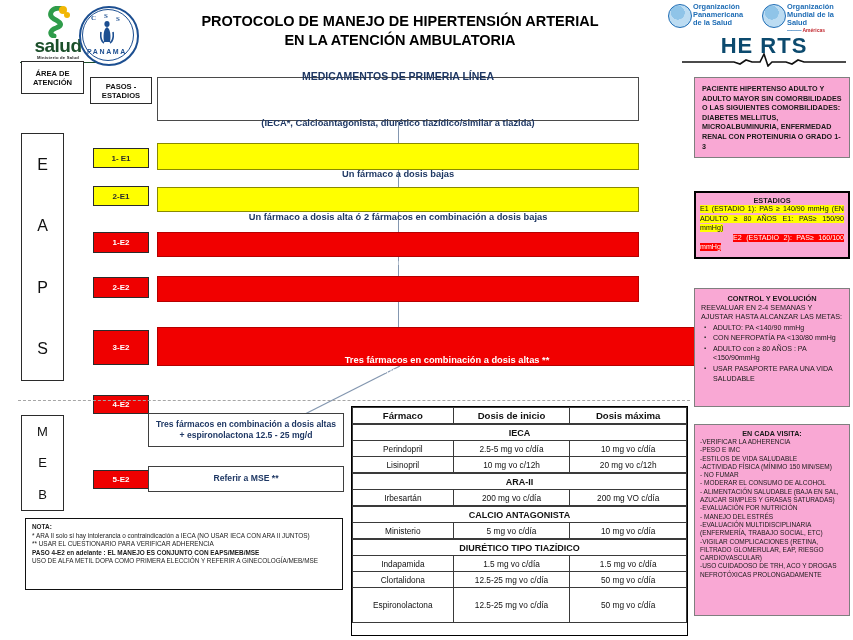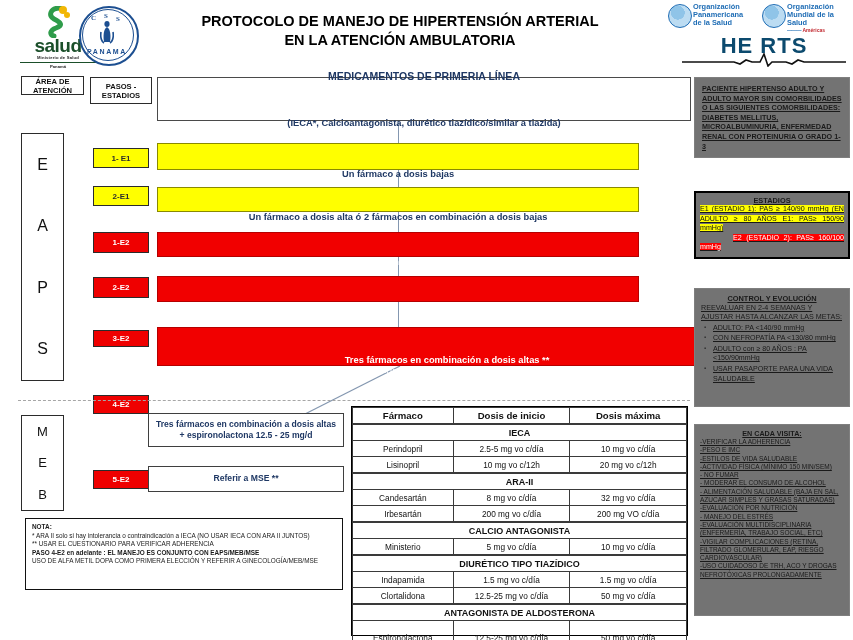--- a/index.html
+++ b/index.html
@@ -47,21 +47,21 @@
 
   #hearts{left:676px;top:33px;width:176px;height:34px;}
   .hearts-word{position:absolute;left:0;top:0;width:176px;text-align:center;
     font-size:22px;font-weight:bold;color:#0c4a6e;letter-spacing:1px;}
   .ecg{position:absolute;left:6px;top:20px;width:164px;height:14px;}
 
   
   .colhead{border:1.4px solid #2b2b2b;background:#fff;text-align:center;
     display:flex;align-items:center;justify-content:center;
     font-size:7.6px;font-weight:bold;line-height:9px;color:#111;}
-  #h-area{left:21px;top:76px;width:63px;height:19px;}
+  #h-area{left:21px;top:61px;width:63px;height:33px;}
   #h-pasos{left:90px;top:77px;width:62px;height:27px;}
 
   
   .vertcol{border:1.4px solid #2b2b2b;background:#fff;display:flex;flex-direction:column;
     align-items:center;justify-content:space-around;font-size:16px;color:#111;}
   #eaps{left:21px;top:133px;width:43px;height:248px;}
   #meb{left:21px;top:415px;width:43px;height:96px;font-size:13px;}
 
   
   .chip{border:1.4px solid #2b2b2b;display:flex;align-items:center;justify-content:center;
@@ -76,21 +76,21 @@
   .fb-yellow{background:#ffff00;border-color:#8a8a00;color:#1f3864;}
   .fb-red{background:#f10000;border-color:#b50000;color:#ffffff;}
   .fb-t1{font-size:10.5px;font-weight:bold;line-height:13px;}
   .fb-t2{font-size:9.3px;font-weight:bold;line-height:12px;margin-top:34px;}
   .fb-sub{font-size:5.4px;font-weight:bold;letter-spacing:.2px;margin-top:2px;}
 
   .vline{background:#8497b0;width:1.2px;}
   .divider{border-top:1.4px dashed #a6a6a6;}
 
   
-  .panel{background:#737373;text-decoration:underline;}
+  .panel{background:#f9a8d4;}
   .panel.thin{border:1.1px solid #7f7f7f;}
   .panel.thick{border:2px solid #000;}
   .p-title{text-align:center;font-size:7.4px;font-weight:bold;line-height:9px;}
   .p-body{font-size:7.2px;line-height:9.3px;}
 
   #p-paciente{left:694px;top:77px;width:156px;height:81px;padding:6px 7px;}
   #p-paciente .p-body{font-weight:bold;font-size:7.2px;line-height:9.6px;}
 
   #p-estadios{left:694px;top:191px;width:156px;height:68px;padding:3px 4px 4px 4px;}
   #p-estadios .seg-y{background:#ffff00;color:#111;display:inline;}
@@ -215,41 +215,41 @@
   </div>
 <div class="abs chip y" style="left:93px;top:186px;width:56px;height:20px;">
     <span>2-E1</span>
   </div>
 <div class="abs chip r" style="left:93px;top:232px;width:56px;height:21px;">
     <span>1-E2</span>
   </div>
 <div class="abs chip r" style="left:93px;top:277px;width:56px;height:21px;">
     <span>2-E2</span>
   </div>
-<div class="abs chip r" style="left:93px;top:330px;width:56px;height:17px;">
+<div class="abs chip r" style="left:93px;top:330px;width:56px;height:35px;">
     <span>3-E2</span>
   </div>
 <div class="abs chip r" style="left:93px;top:395px;width:56px;height:19px;">
     <span>4-E2</span>
   </div>
 <div class="abs chip r" style="left:93px;top:470px;width:56px;height:19px;">
     <span>5-E2</span>
   </div>
 
 <div class="abs vline" style="left:398px;top:121px;height:22px;"></div>
 <div class="abs vline" style="left:398px;top:170px;height:17px;"></div>
 <div class="abs vline" style="left:398px;top:212px;height:20px;"></div>
 <div class="abs vline" style="left:398px;top:257px;height:19px;"></div>
 <div class="abs vline" style="left:398px;top:302px;height:25px;"></div>
 <svg class="abs" style="left:245px;top:366px;width:160px;height:52px;" viewBox="0 0 160 52">
   <path d="M155 0 L60 48" stroke="#8497b0" stroke-width="1.2" fill="none"></path>
 </svg>
 <div class="abs vline" style="left:513px;top:447px;height:24px;"></div>
 
-<div class="abs flowbox fb-white" style="left:157px;top:77px;width:534px;height:44px;">
+<div class="abs flowbox fb-white" style="left:157px;top:77px;width:482px;height:44px;">
   <div class="fb-t1">MEDICAMENTOS DE PRIMERIA LÍNEA</div>
   <div class="fb-t2">(IECA*, Calcioantagonista, diurético tiazídico/similar a tiazida)</div>
 </div>
 
 <div class="abs flowbox fb-yellow" style="left:157px;top:143px;width:482px;height:27px;">
   <div class="fb-t2">Un fármaco a dosis bajas</div>
 </div>
 
 <div class="abs flowbox fb-yellow" style="left:157px;top:187px;width:482px;height:25px;">
   <div class="fb-t2">Un fármaco a dosis alta ó 2 fármacos en combinación a dosis bajas</div>
@@ -305,25 +305,20 @@
     <tr>
       <td>Lisinopril</td>
       <td>10 mg vo c/12h</td>
       <td>20 mg vo c/12h</td>
     </tr>
 
     <tr class="sep">
           <td class="grp" colspan="3">ARA-II</td>
         </tr>
     <tr>
-      <td>Candesartán</td>
-      <td>8 mg vo c/día</td>
-      <td>32 mg vo c/día</td>
-    </tr>
-    <tr>
       <td>Irbesartán</td>
       <td>200 mg vo c/día</td>
       <td>200 mg VO c/día</td>
     </tr>
 
     <tr class="sep">
           <td class="grp" colspan="3">CALCIO ANTAGONISTA</td>
         </tr>
     <tr>
       <td>Ministerio</td>
@@ -338,23 +333,20 @@
       <td>Indapamida</td>
       <td>1.5 mg vo c/día</td>
       <td>1.5 mg vo c/día</td>
     </tr>
     <tr>
       <td>Clortalidona</td>
       <td>12.5-25 mg vo c/día</td>
       <td>50 mg vo c/día</td>
     </tr>
 
-    <tr class="sep">
-          <td class="grp" colspan="3">ANTAGONISTA DE ALDOSTERONA</td>
-        </tr>
     <tr>
       <td style="height:34px;">Espironolactona</td>
       <td>12.5-25 mg vo c/día</td>
       <td>50 mg vo c/día</td>
     </tr>
   </tbody>
     </table>
 </div>
 
 <div class="abs panel thin" id="p-paciente">

